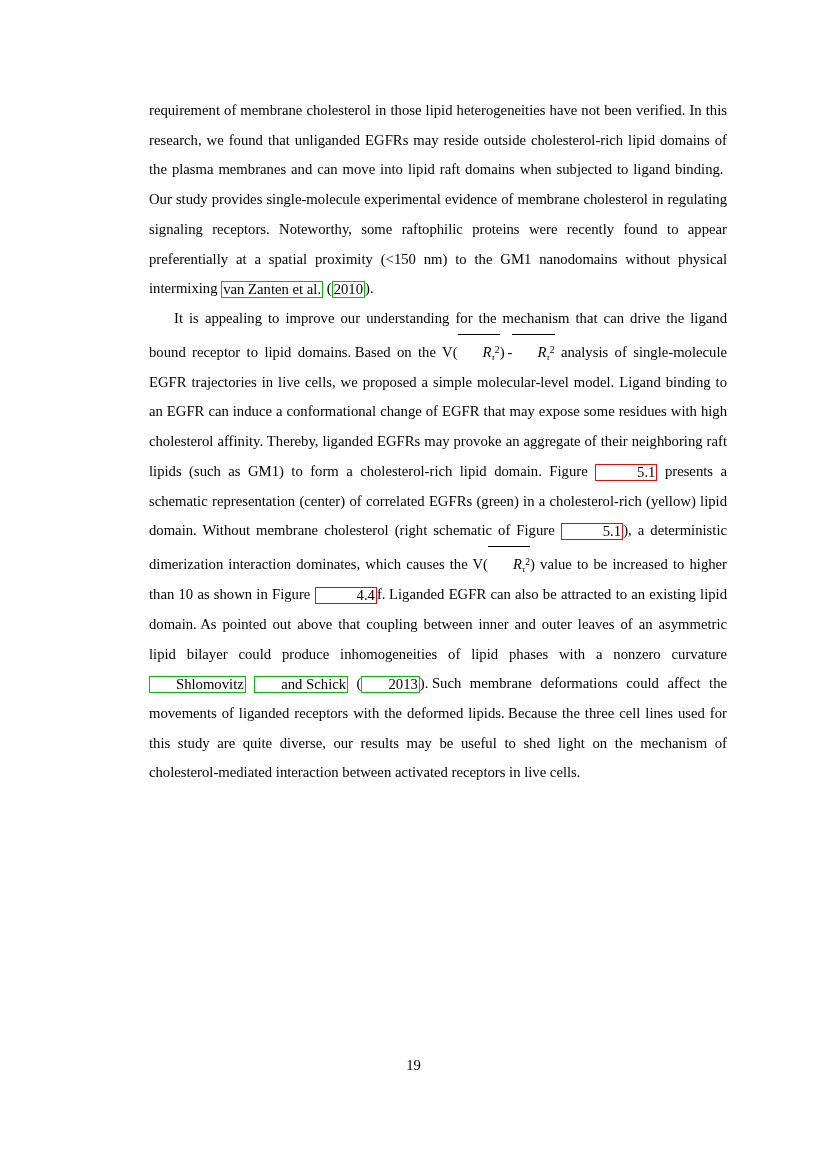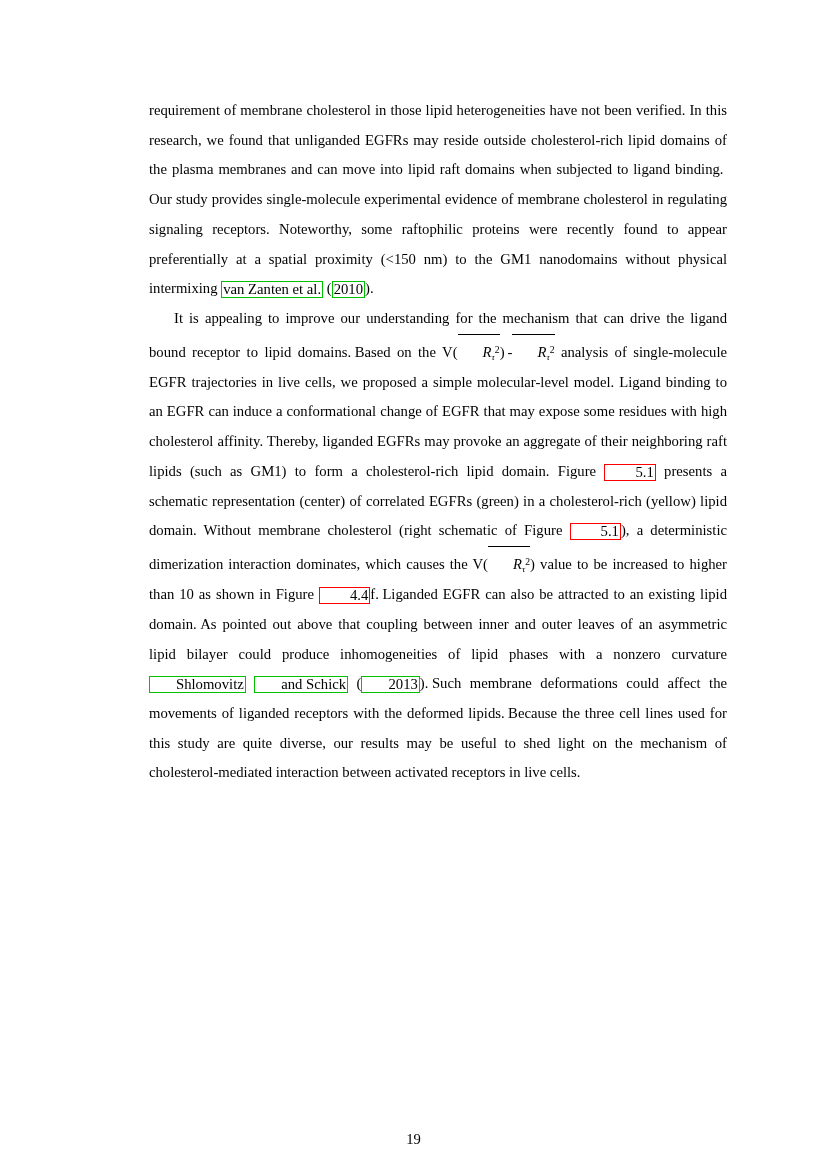--- a/index.html
+++ b/index.html
@@ -54,21 +54,21 @@
     border: 1px solid #00c000;
     padding: 0px 1px 0px 1px;
     margin: 0 0px;
     line-height: 1;
     display: inline-block;
     position: relative;
     top: 1px;
   }
   .link-ref {
     border: 1.6px solid #ff0000;
-    padding: 0px 1px 0px 5px;
+    padding: 0px 1px 0px 16px;
     margin: 0 0px;
     line-height: 1;
     display: inline-block;
     position: relative;
     top: 1px;
   }
 
   
   .math {
     font-family: "Liberation Serif", "DejaVu Serif", serif;
@@ -91,21 +91,21 @@
   .sup {
     font-size: 0.66em;
     vertical-align: 0.46em;
     font-style: normal;
   }
   .minus { font-style: normal; }
 
   .folio {
     position: absolute;
     left: 0;
-    top: 1131px;
+    top: 1057px;
     width: 827px;
     text-align: center;
     font-size: 14.7px;
     font-family: "Liberation Serif", "DejaVu Serif", serif;
   }
 </style>
 </head>
 <body>
 
 <div class="page">

